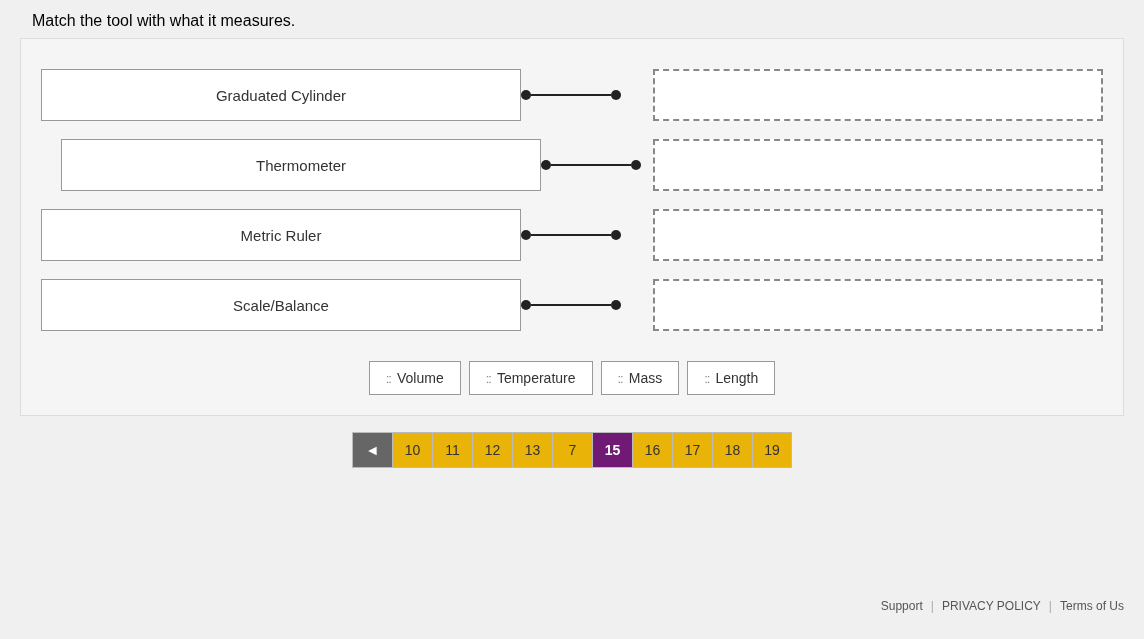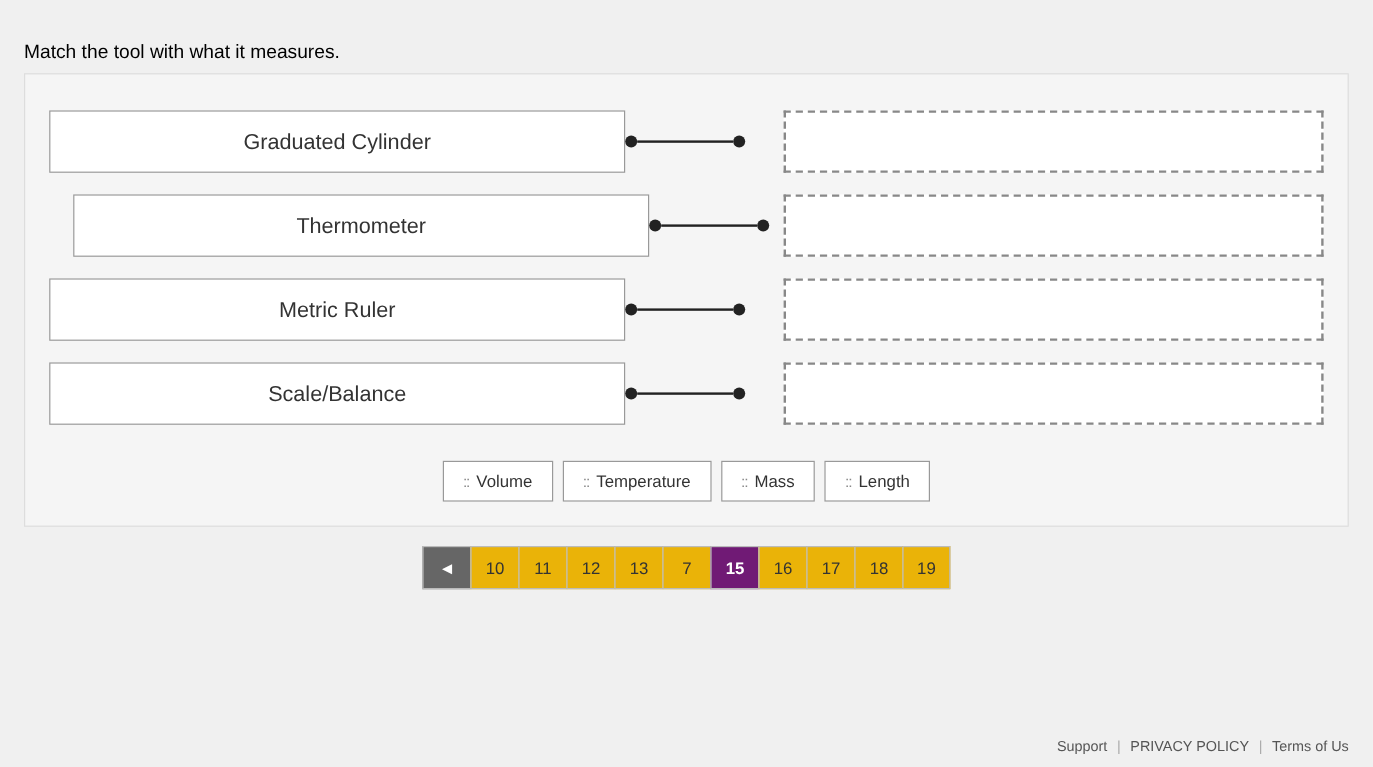--- a/index.html
+++ b/index.html
@@ -6,42 +6,41 @@
     body {
       font-family: Arial, sans-serif;
       background: #f0f0f0;
       width: 1144px;
       min-height: 639px;
       position: relative;
       overflow: hidden;
     }
 
     .page-header {
-      padding: 12px 20px 8px 20px;
+      padding: 12px 20px 8px 32px;
       background: #f0f0f0;
-      margin-top: 23px;
     }
 
     .main-content {
       background: #f5f5f5;
       margin: 0 20px;
       padding: 30px 20px 20px 20px;
       border: 1px solid #ddd;
       position: relative;
     }
 
     .tool-box {
       width: 480px;
       height: 52px;
       border: 1px solid #999;
       background: #fff;
       display: flex;
       align-items: center;
       justify-content: center;
-      font-size: 18px;
+      font-size: 15px;
       color: #333;
       flex-shrink: 0;
     }
 
     .dot-left {
       width: 10px;
       height: 10px;
       background: #222;
       border-radius: 50%;
       flex-shrink: 0;
@@ -130,21 +129,21 @@
     }
 
     .page-btn.arrow {
       background: #666;
       color: #fff;
     }
 
     
     .footer {
       position: absolute;
-      bottom: 10px;
+      bottom: 26px;
       right: 20px;
       font-size: 12px;
       color: #555;
       display: flex;
       gap: 8px;
       align-items: center;
     }
 
     .footer-link {
       color: #555;

